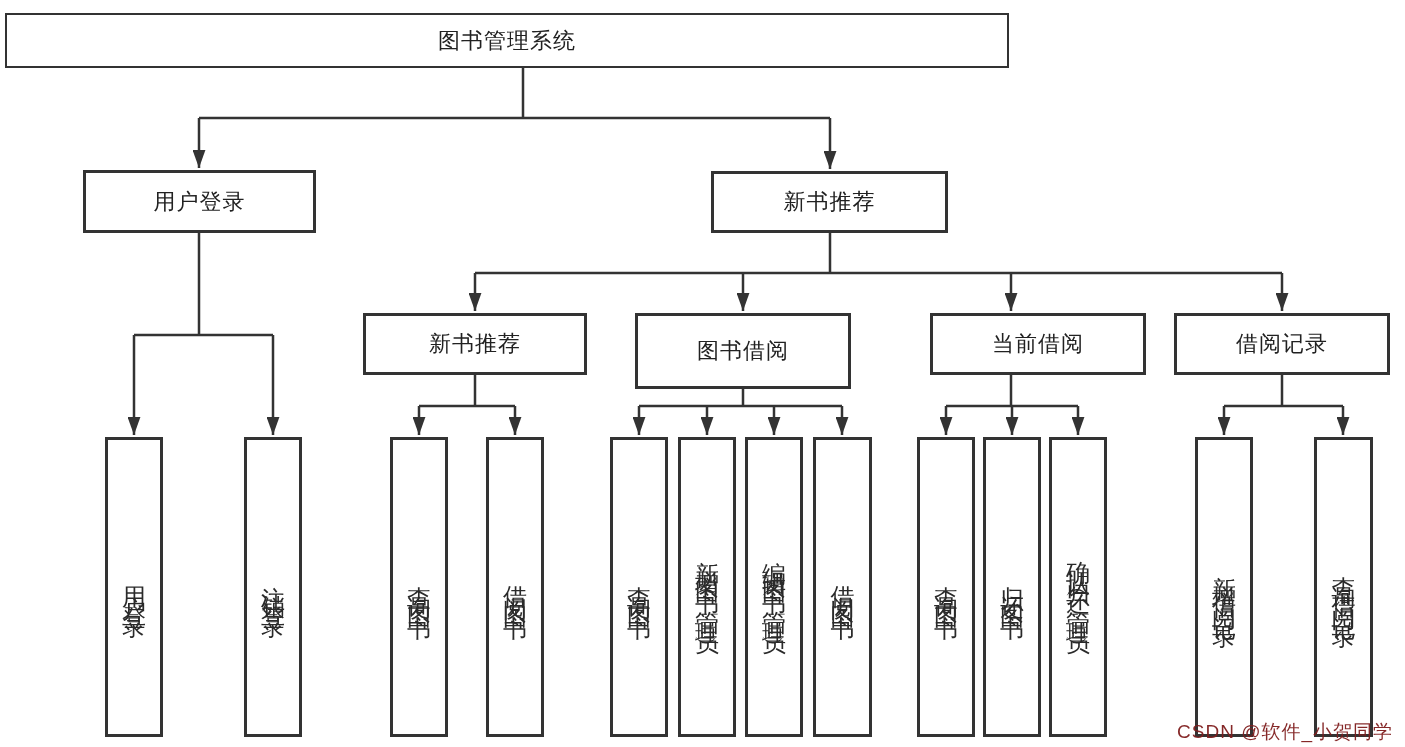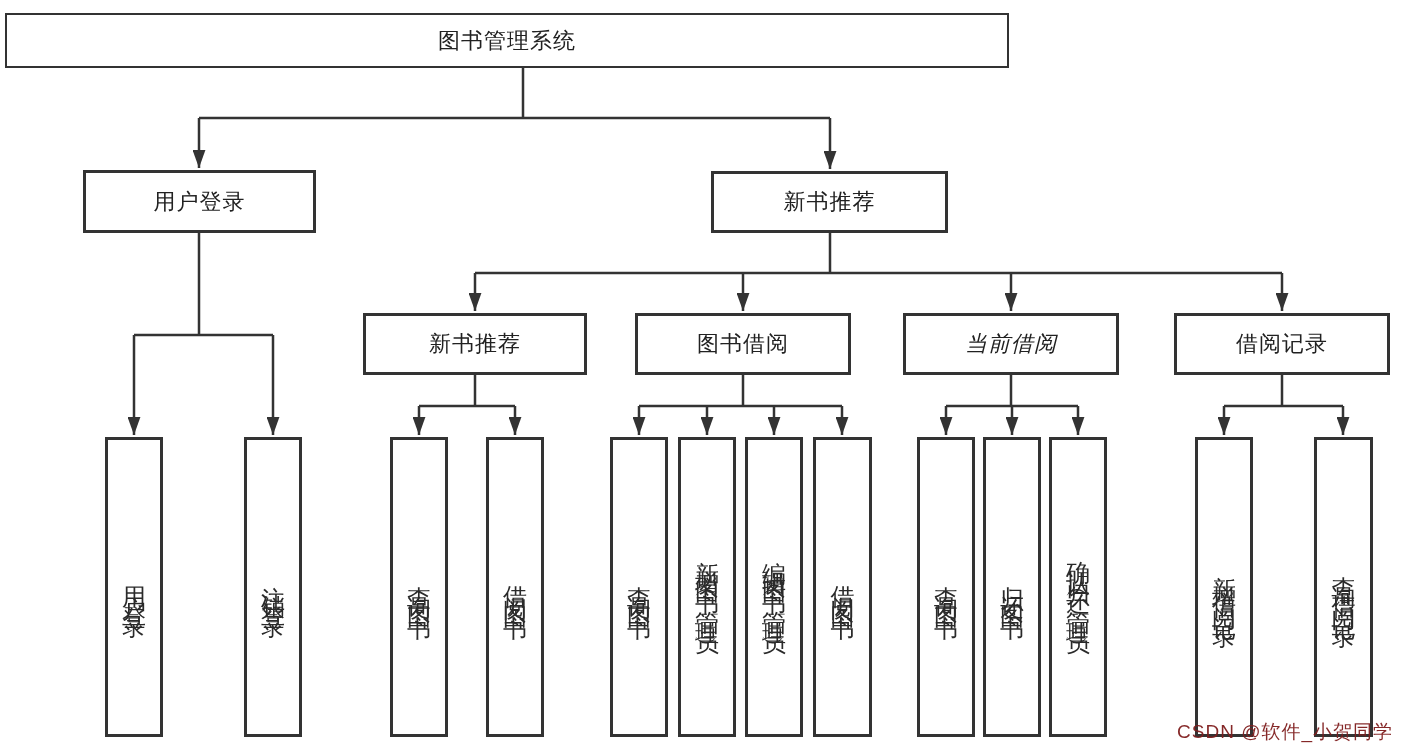--- a/index.html
+++ b/index.html
@@ -99,24 +99,24 @@
   <div class="node h-node" style="left:83px; top:170px; width:233px; height:63px;">
     <span>用户登录</span>
   </div>
   <div class="node h-node" style="left:711px; top:171px; width:237px; height:62px;">
     <span>新书推荐</span>
   </div>
 
   <div class="node h-node" style="left:363px; top:313px; width:224px; height:62px;">
     <span>新书推荐</span>
   </div>
-  <div class="node h-node" style="left:635px; top:313px; width:216px; height:62px;">
+  <div class="node h-node" style="left:635px; top:313px; width:216px; height:76px;">
     <span>图书借阅</span>
   </div>
-  <div class="node h-node" style="left:903px; top:313px; width:216px; height:62px;font-style:italic;">
+  <div class="node h-node" style="left:930px; top:313px; width:216px; height:62px;">
     <span>当前借阅</span>
   </div>
   <div class="node h-node" style="left:1174px; top:313px; width:216px; height:62px;">
     <span>借阅记录</span>
   </div>
 
   <div class="node leaf-node" style="left:105px; top:437px; width:58px; height:300px;">
     <span class="vtext">用户登录</span>
   </div>
   <div class="node leaf-node" style="left:244px; top:437px; width:58px; height:300px;">

